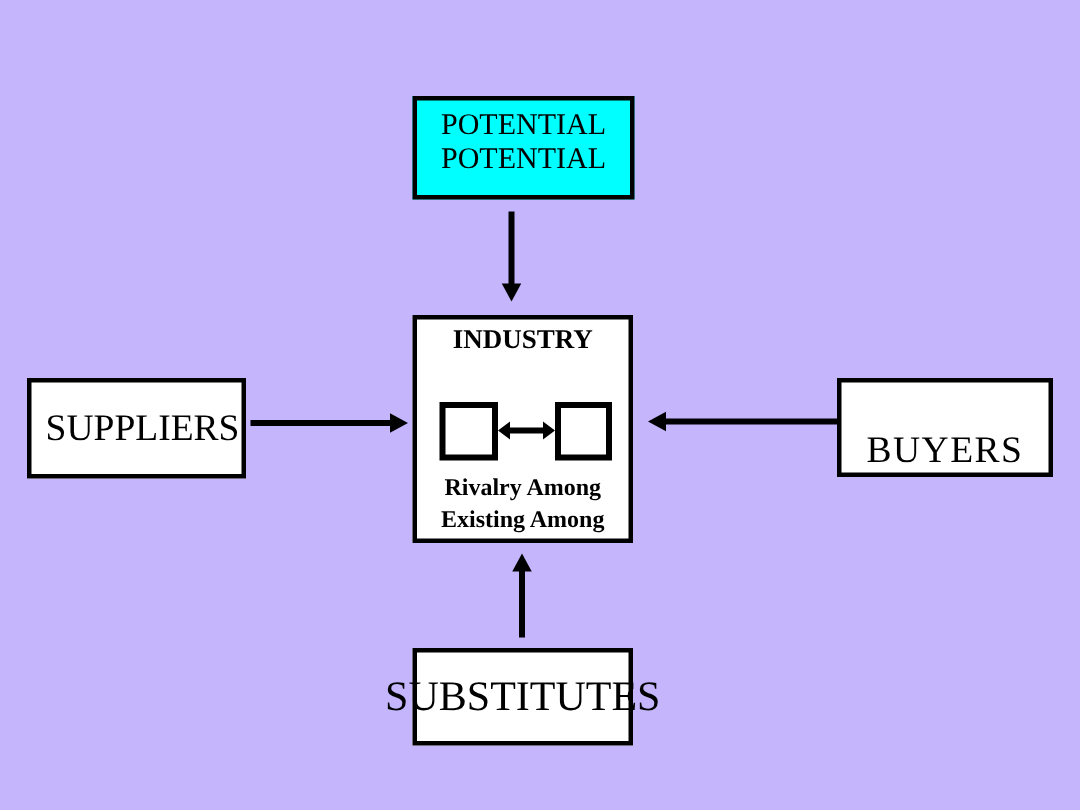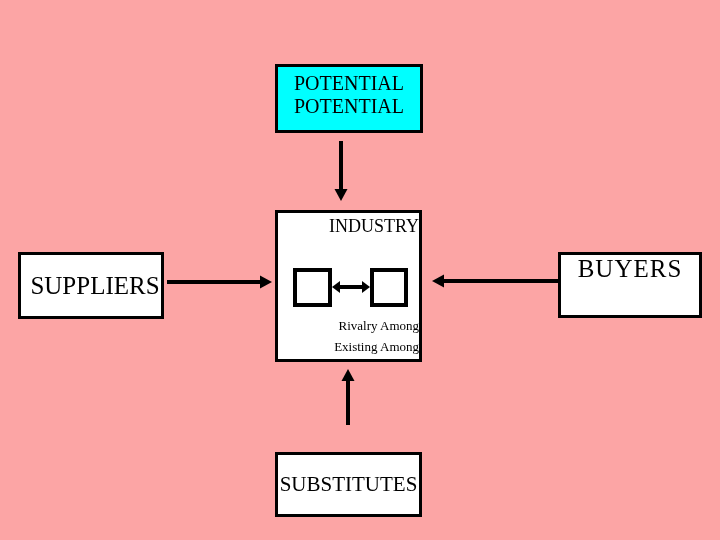--- a/index.html
+++ b/index.html
@@ -7,41 +7,42 @@
     padding: 0;
     width: 720px;
     height: 540px;
     overflow: hidden;
     background: #ffffff;
   }
   #canvas {
     position: relative;
     width: 720px;
     height: 540px;
-    background: #fca5a5;
+    background: #c4b5fd;
     font-family: "Liberation Serif", serif;
     color: #000000;
   }
   .box {
     position: absolute;
     box-sizing: border-box;
     border: 3px solid #000000;
     background: #ffffff;
     color: #000000;
   }
   .box-entrants {
     left: 275px; top: 64px; width: 148px; height: 69px;
     background: #00ffff;
     padding: 5px 0 0 16px;
     font-size: 20px;
     line-height: 23px;
   }
   .box-competitors {
     left: 275px; top: 210px; width: 147px; height: 152px;
-    text-align: right;
+    text-align: center;
+    font-weight: bold;
   }
   .ic-title {
     margin-top: 3px;
     font-size: 18px;
     line-height: 20px;
   }
   .sq {
     position: absolute;
     box-sizing: border-box;
     border: 4px solid #000000;
@@ -51,41 +52,40 @@
   .sq-left  { left: 15px; top: 55px; }
   .sq-right { left: 92px; top: 55px; width: 38px; }
   .rivalry-arrow {
     position: absolute;
     left: 54px; top: 67px;
     width: 38px; height: 14px;
   }
   .ic-caption {
     position: absolute;
     left: 0; right: 0; top: 102px;
-    font-size: 13px;
+    font-size: 16px;
     line-height: 21px;
   }
   .box-suppliers {
     left: 18px; top: 252px; width: 146px; height: 67px;
     display: flex; align-items: center;
     padding-left: 8px;
     font-size: 25px;
     justify-content: center;
   }
   .box-buyers {
     left: 558px; top: 252px; width: 144px; height: 66px;
-    display: flex; align-items: flex-start; justify-content: center;
+    display: flex; align-items: flex-end; justify-content: center;
     font-size: 25px;
     letter-spacing: 1px;
   }
   .box-substitutes {
     left: 275px; top: 432px; width: 147px; height: 65px;
     display: flex; align-items: center; justify-content: center;
-    font-size: 21px;
-    margin-top: 20px;
+    font-size: 28px;
   }
   #arrow-layer {
     position: absolute;
     left: 0; top: 0;
     width: 720px; height: 540px;
     pointer-events: none;
   }
   .arrow-stroke { stroke: #000000; stroke-width: 4; }
   .arrow-fill   { fill: #000000; }
 </style>

